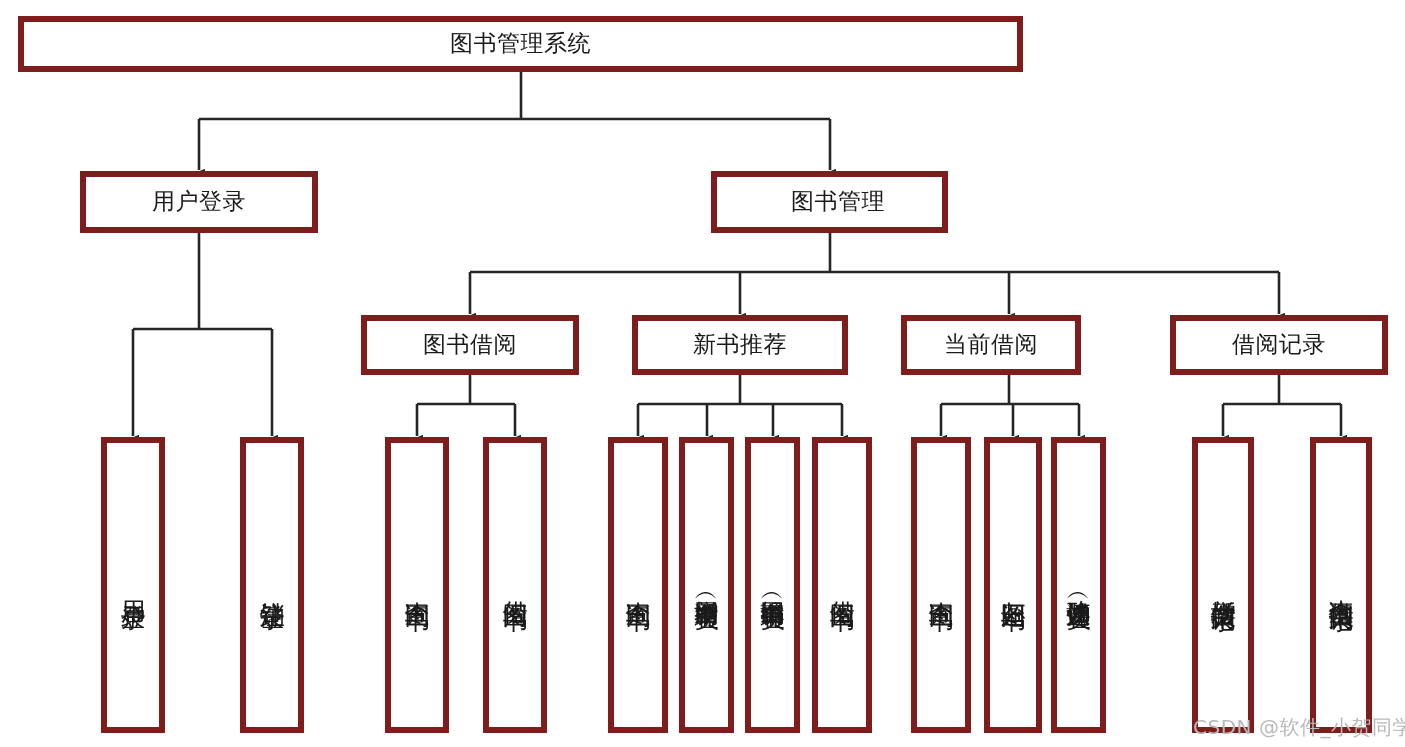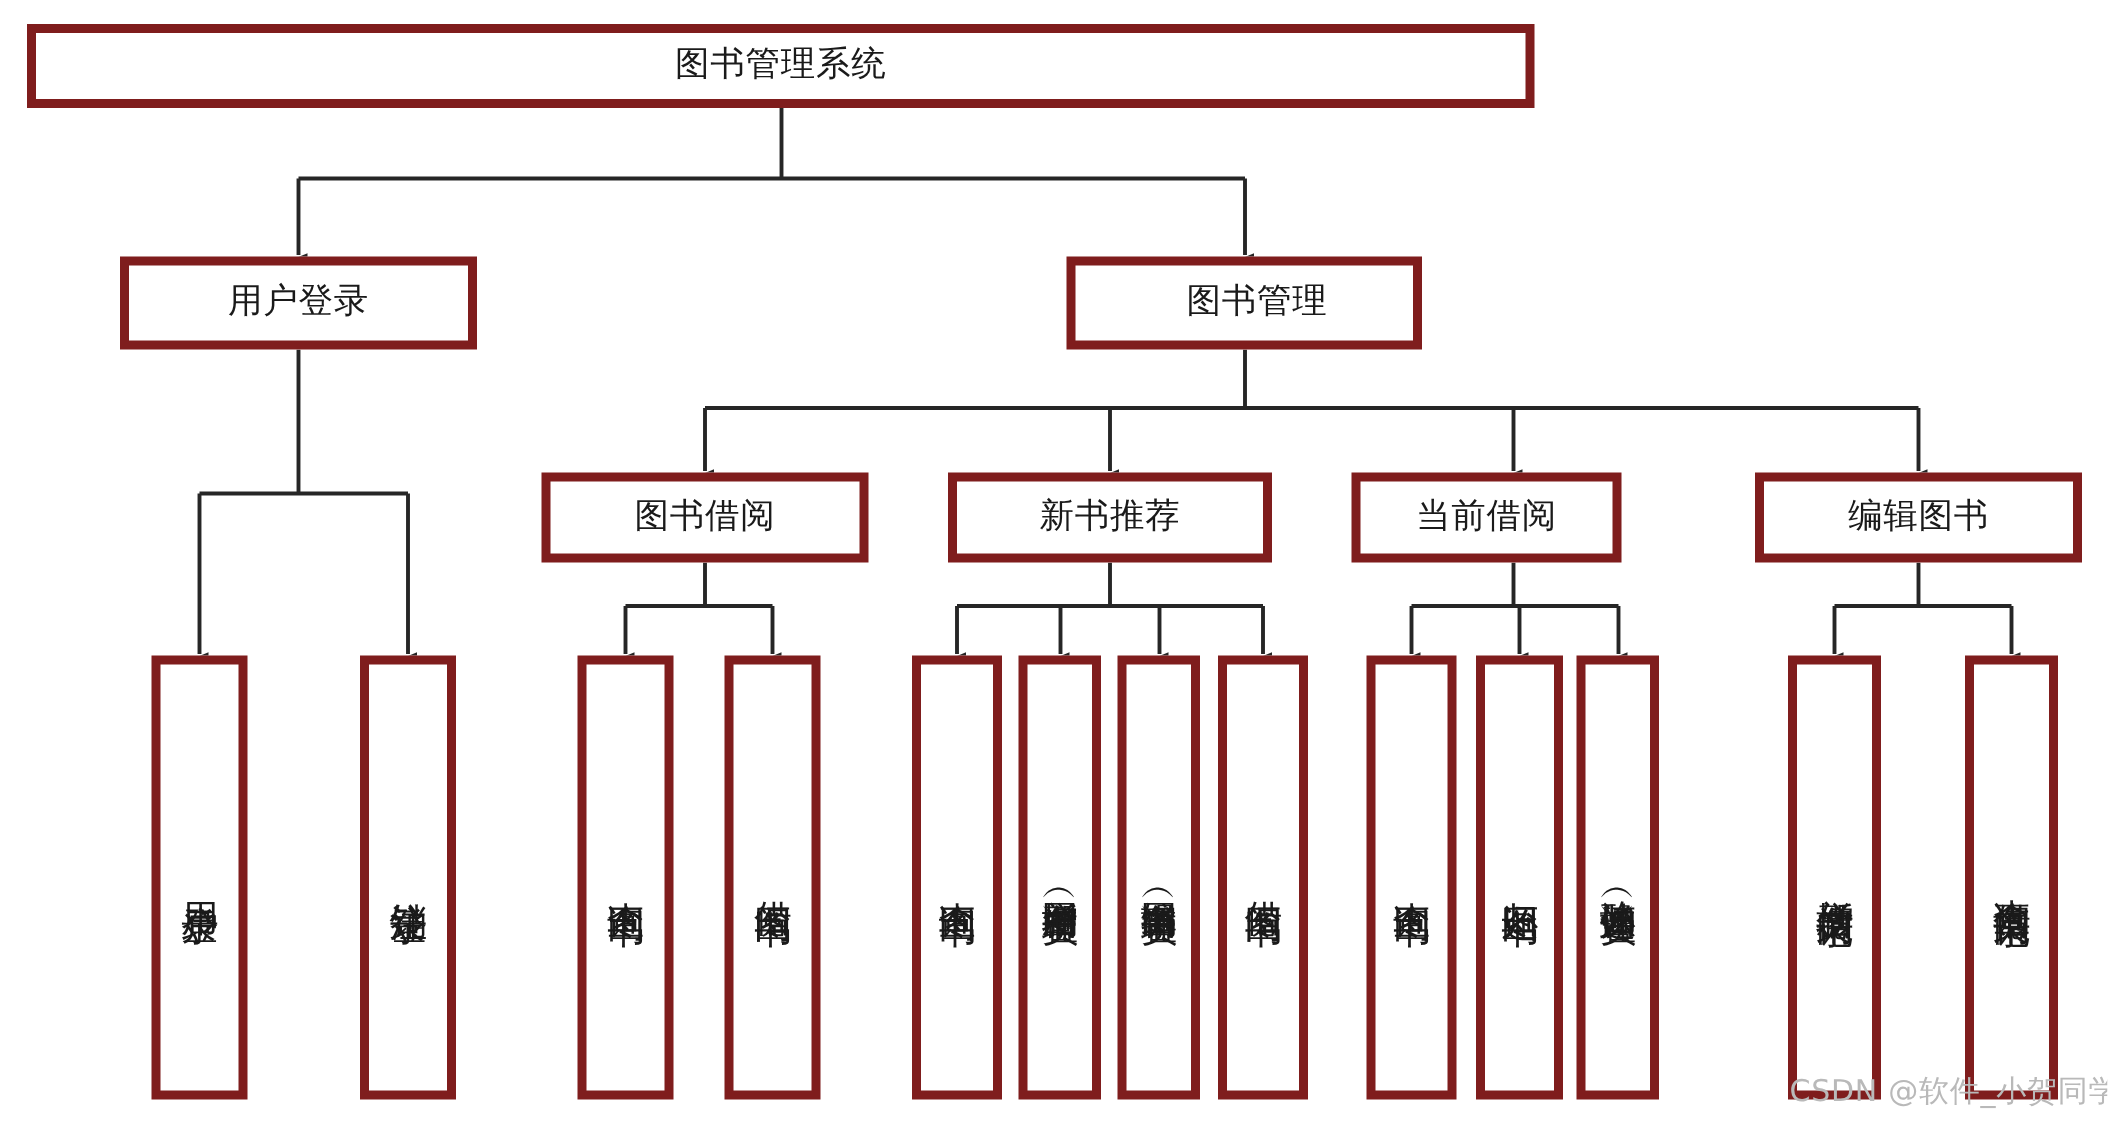--- a/index.html
+++ b/index.html
@@ -140,21 +140,21 @@
       <div class="node horiz" style="left: 361px; top: 315px; width: 218px; height: 60px;">
         <span class="node-label">图书借阅</span>
       </div>
       <div class="node horiz" style="left: 632px; top: 315px; width: 216px; height: 60px;">
         <span class="node-label">新书推荐</span>
       </div>
       <div class="node horiz" style="left: 901px; top: 315px; width: 180px; height: 60px;">
         <span class="node-label">当前借阅</span>
       </div>
       <div class="node horiz" style="left: 1170px; top: 315px; width: 218px; height: 60px;">
-        <span class="node-label">编辑图书</span>
+        <span class="node-label">借阅记录</span>
       </div>
       <div class="node vert" style="left: 101px; top: 437px; width: 64px; height: 296px;">
         <span class="node-label">用户登录</span>
       </div>
       <div class="node vert" style="left: 240px; top: 437px; width: 64px; height: 296px;">
         <span class="node-label">注销登录</span>
       </div>
       <div class="node vert" style="left: 385px; top: 437px; width: 64px; height: 296px;">
         <span class="node-label">查询图书</span>
       </div>

